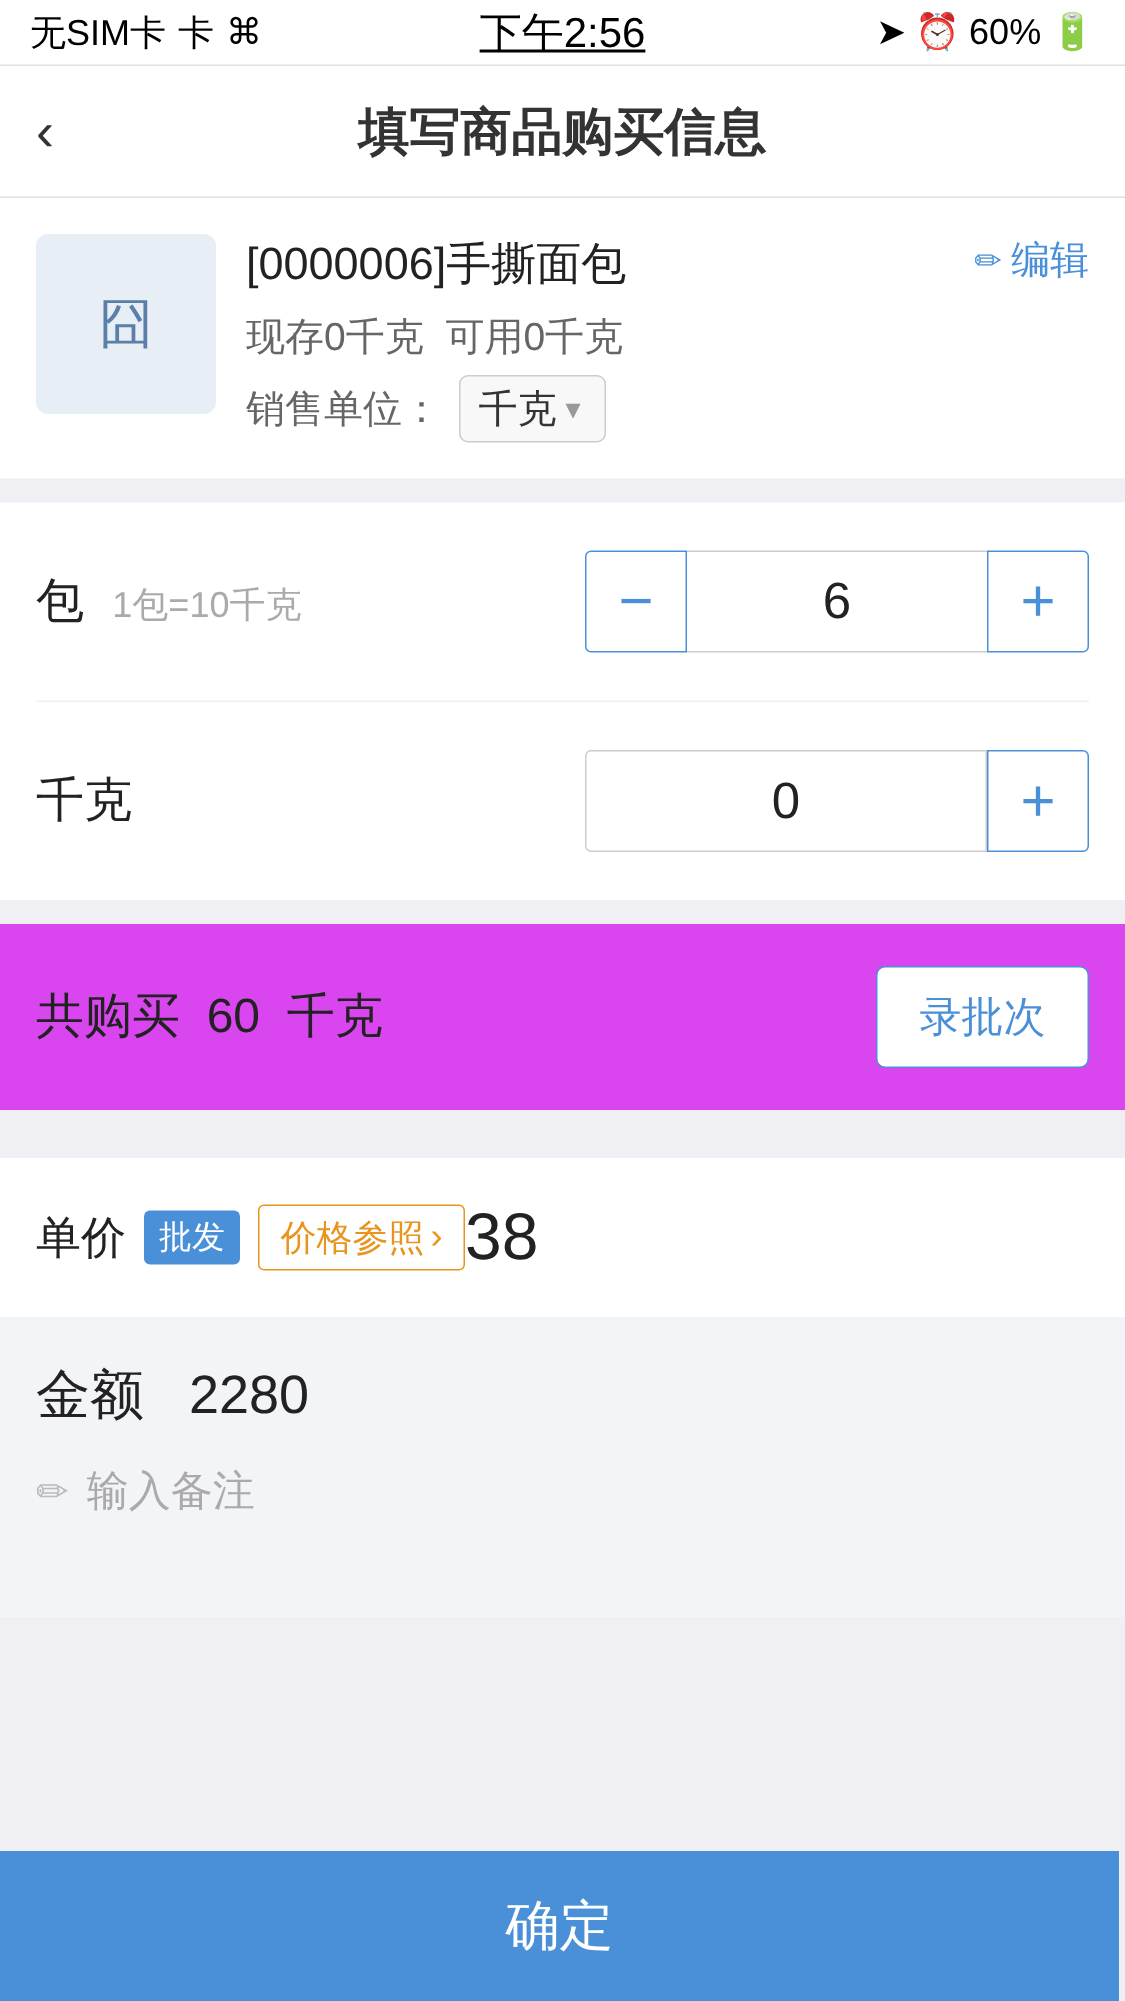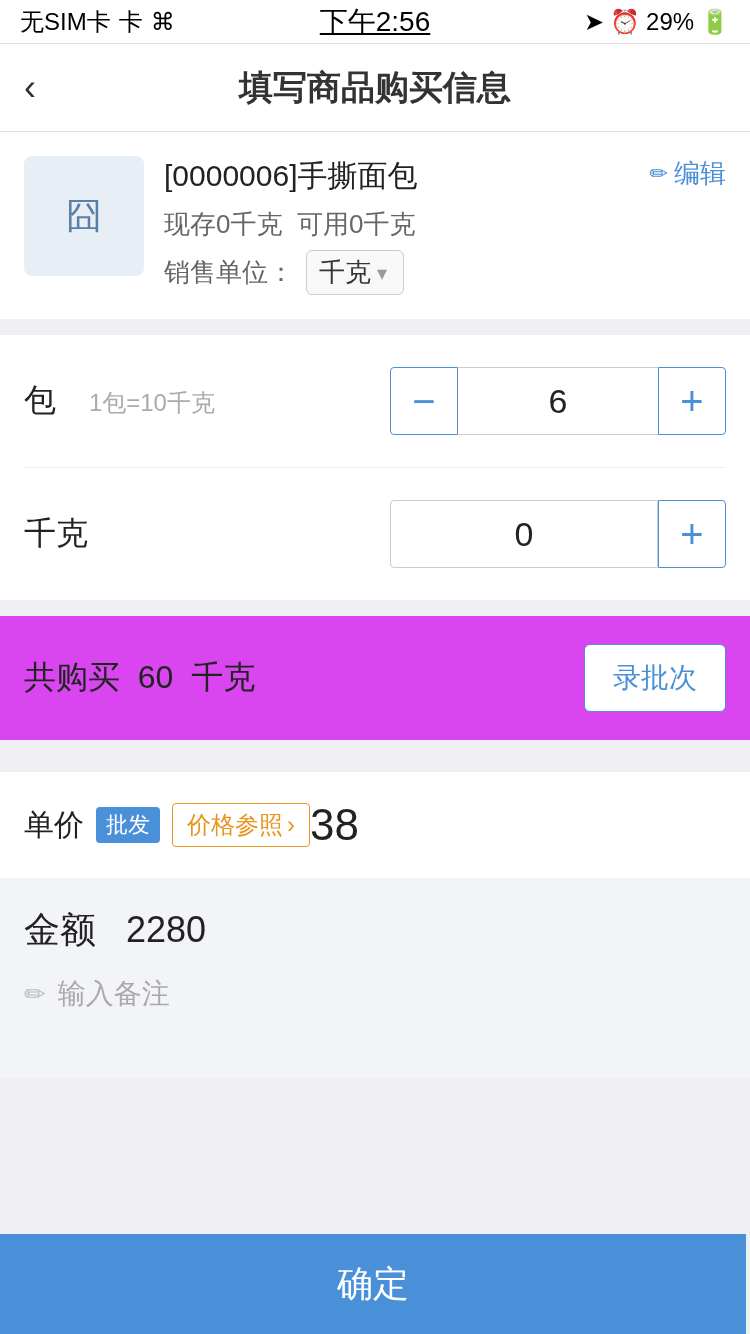--- a/index.html
+++ b/index.html
@@ -119,21 +119,21 @@
       padding: 0 24px;
     }
     .quantity-row {
       display: flex;
       align-items: center;
       justify-content: space-between;
       padding: 32px 0;
       border-bottom: 1px solid #f0f0f0;
     }
     .quantity-row:last-child { border-bottom: none; }
-    .quantity-hint { font-size: 24px; color: #aaa; margin-left: 24px; }
+    .quantity-hint { font-size: 24px; color: #aaa; margin-left: 10px; }
     .quantity-control {
       display: flex;
       align-items: center;
       gap: 0;
     }
     .qty-btn {
       width: 68px;
       height: 68px;
       border: 1.5px solid #4a90d9;
       background: #fff;
@@ -269,21 +269,21 @@
 <div class="status-bar">
   <div class="status-left">
     <span>无SIM卡</span>
     <span>卡</span>
     <span>⌘</span>
   </div>
   <div class="status-center">下午2:56</div>
   <div class="status-right">
     <span>➤</span>
     <span>⏰</span>
-    <span>29%</span>
+    <span>60%</span>
     <span>🔋</span>
   </div>
 </div>
 
 <div class="nav-bar">
   <span class="nav-back">‹</span>
   <span class="nav-title">填写商品购买信息</span>
 </div>
 
 <div class="product-card">

